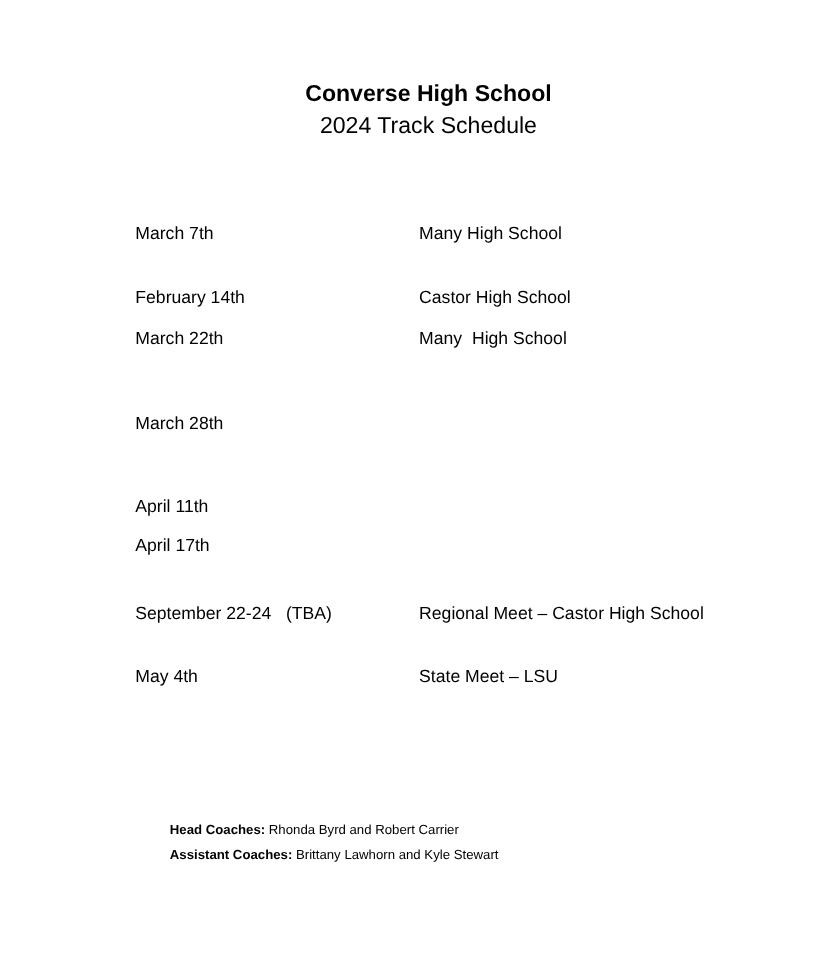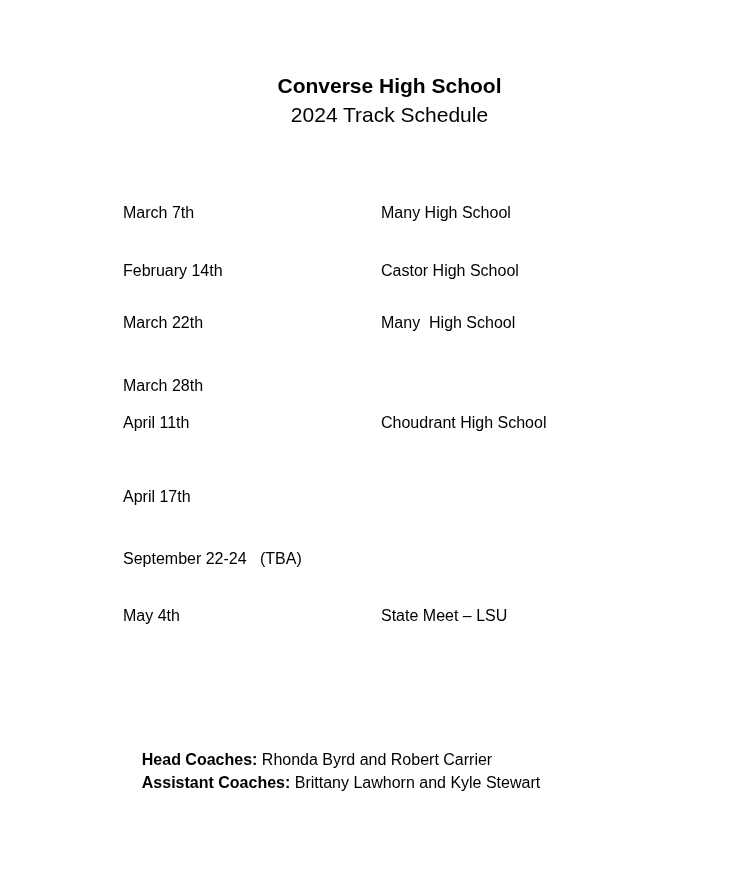--- a/index.html
+++ b/index.html
@@ -4,55 +4,55 @@
   <style>
     html, body { margin: 0; padding: 0; background: #ffffff; }
     body { width: 742px; height: 886px; position: relative; overflow: hidden;
            font-family: "Liberation Sans", "DejaVu Sans", sans-serif; color: #000; }
     .title { position: absolute; left: 0; width: 779px; text-align: center; }
     .title-1 { top: 74px; font-size: 21px; font-weight: bold; }
     .title-2 { top: 103px; font-size: 21px; }
     .row { position: absolute; left: 0; width: 596px; height: 24px; font-size: 16px; }
     .date { position: absolute; left: 123px; top: 0; white-space: pre; }
     .event { position: absolute; left: 381px; top: 0; white-space: pre; }
-    .coach { position: absolute; left: 124px; font-size: 16px; white-space: pre; }
+    .coach { position: absolute; left: 141px; font-size: 12px; white-space: pre; }
     .coach b { font-weight: bold; }
   </style>
 </head>
 <body>
 
 <div>
   <div class="title title-1">Converse High School</div>
   <div class="title title-2">2024 Track Schedule</div>
 
   <div>
     <div class="row" style="top:204px">
       <span class="date">March 7th</span>
       <span class="event">Many High School</span>
     </div>
     <div class="row" style="top:262px">
       <span class="date">February 14th</span>
       <span class="event">Castor High School</span>
     </div>
-    <div class="row" style="top:314px">
+    <div class="row" style="top:300px">
       <span class="date">March 22th</span>
       <span class="event">Many  High School</span>
     </div>
     <div class="row" style="top:377px">
       <span class="date">March 28th</span>
     </div>
-    <div class="row" style="top:414px">
+    <div class="row" style="top:452px">
       <span class="date">April 11th</span>
-      <span class="event">Choudrant High School</span>
     </div>
     <div class="row" style="top:488px">
       <span class="date">April 17th</span>
     </div>
     <div class="row" style="top:550px">
       <span class="date">September 22-24   (TBA)</span>
+      <span class="event">Regional Meet – Castor High School</span>
     </div>
     <div class="row" style="top:607px">
       <span class="date">May 4th</span>
       <span class="event">State Meet – LSU</span>
     </div>
   </div>
 
   <div class="coach" style="top:733px">
     <b>Head Coaches:</b><span> Rhonda Byrd and Robert Carrier</span>
   </div>

